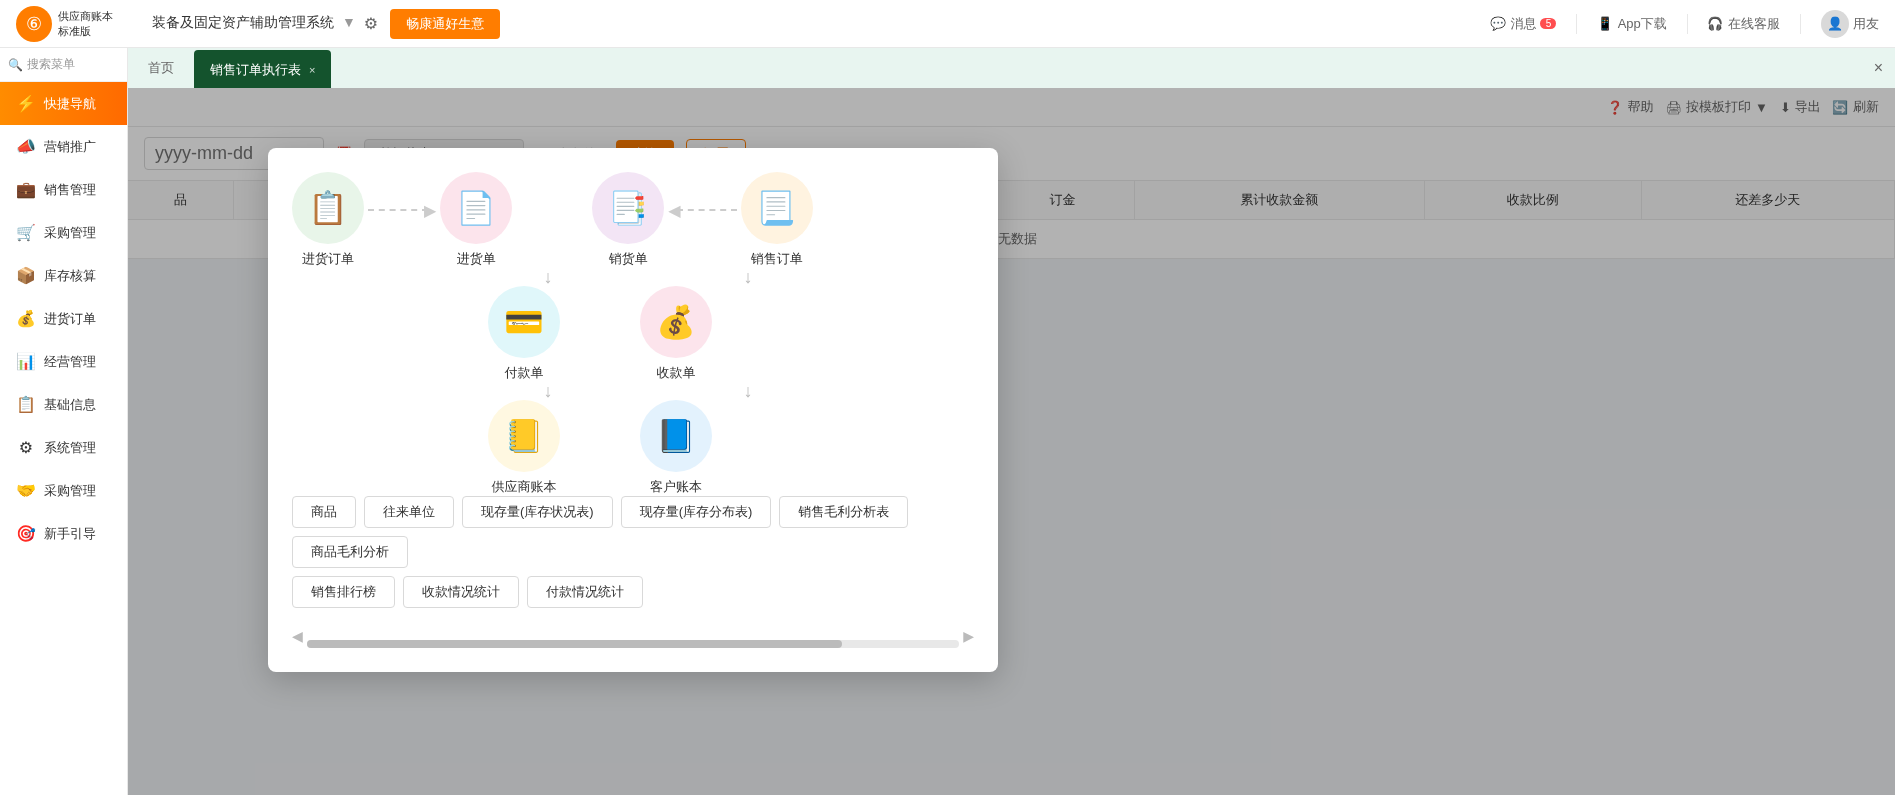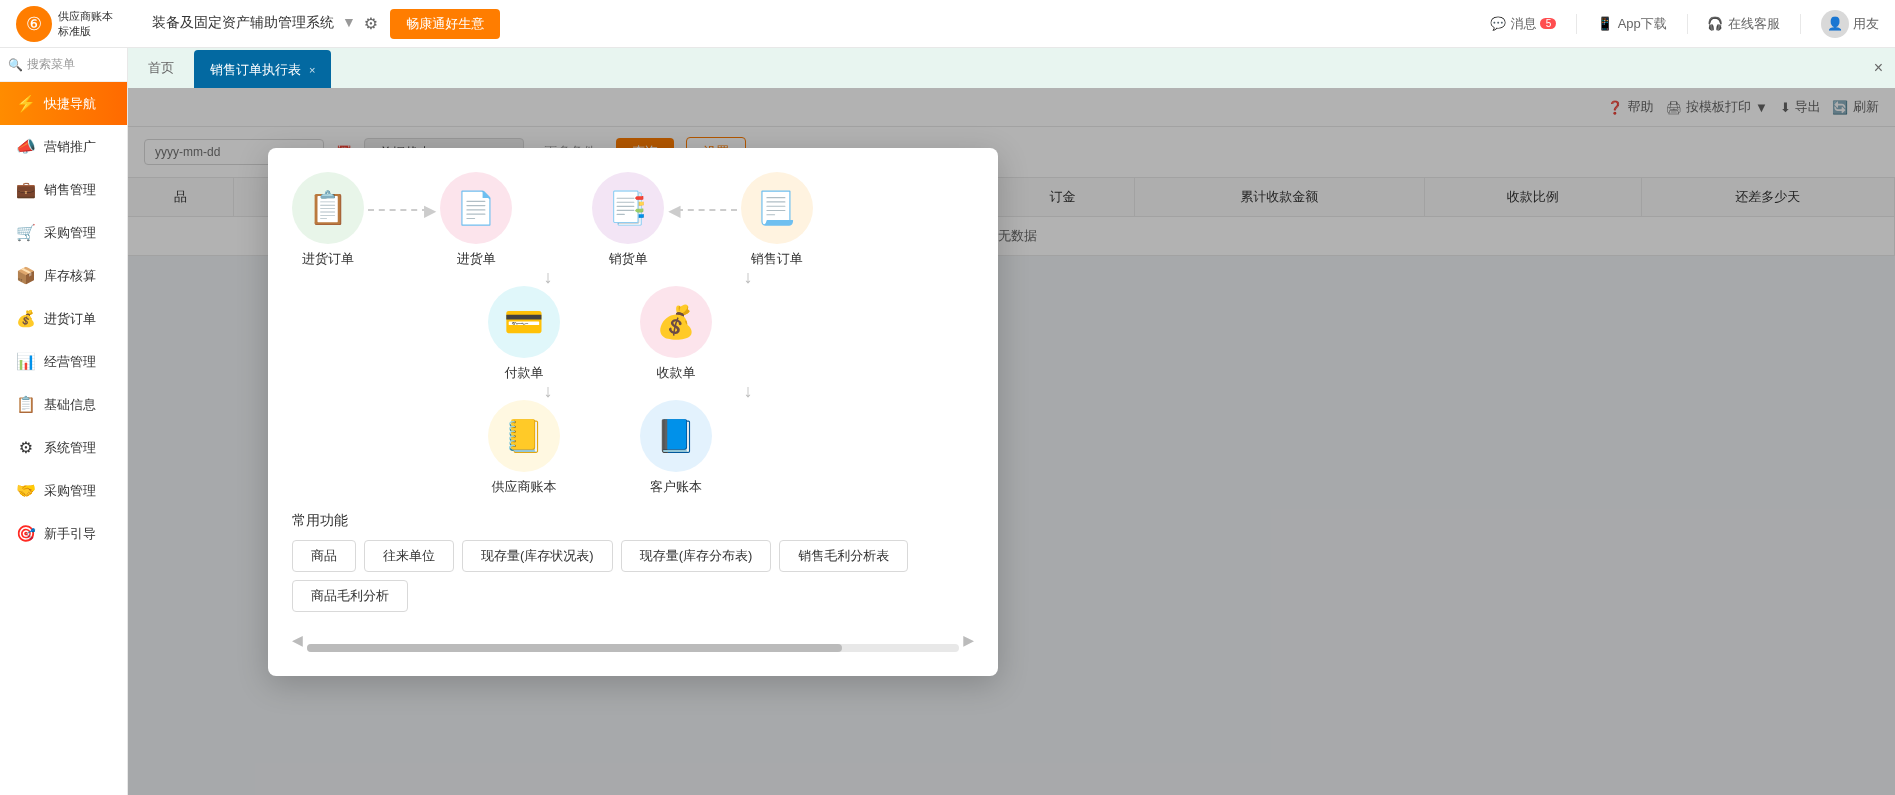--- a/index.html
+++ b/index.html
@@ -28,32 +28,32 @@
     .user-avatar { width: 28px; height: 28px; border-radius: 50%; background: #d9d9d9; display: flex; align-items: center; justify-content: center; color: #666; }
     .sidebar-search { padding: 8px; border-bottom: 1px solid #f0f0f0; }
     .sidebar-search-inner { display: flex; align-items: center; color: #999; font-size: 12px; cursor: pointer; gap: 4px; }
     .sidebar-nav { flex: 1; overflow-y: auto; }
     .nav-item { display: flex; align-items: center; padding: 12px 16px; cursor: pointer; color: #333; font-size: 13px; gap: 8px; }
     .nav-item.active { background: linear-gradient(90deg, #ff8c00, #ff6a00); color: white; }
     .nav-icon { font-size: 16px; width: 20px; text-align: center; }
 
     
     .tab-home { padding: 0 20px; height: 100%; display: flex; align-items: center; color: #666; font-size: 13px; cursor: pointer; }
-    .tab-item { padding: 0 16px; height: 100%; display: flex; align-items: center; color: #fff; background: #0369a1; font-size: 13px; cursor: pointer; gap: 8px; border-radius: 4px 4px 0 0; margin-top: 4px; }
+    .tab-item { padding: 0 16px; height: 100%; display: flex; align-items: center; color: #fff; background: #14532d; font-size: 13px; cursor: pointer; gap: 8px; border-radius: 4px 4px 0 0; margin-top: 4px; }
     .tab-close { font-size: 11px; color: rgba(255,255,255,0.8); cursor: pointer; }
     .tab-bar-right { margin-left: auto; display: flex; align-items: center; padding-right: 12px; }
     .close-all-btn { color: #666; cursor: pointer; font-size: 16px; }
 
     
     .content-header { background: #fff; padding: 10px 16px; display: flex; align-items: center; justify-content: flex-end; gap: 12px; border-bottom: 1px solid #e8e8e8; }
     .header-action { display: flex; align-items: center; gap: 4px; color: #666; font-size: 13px; cursor: pointer; }
 
     
     .filter-row { background: #fff; padding: 10px 16px; display: flex; align-items: center; gap: 12px; border-bottom: 1px solid #e8e8e8; }
-    .filter-input { border: 1px solid #d9d9d9; border-radius: 4px; padding: 5px 10px; font-size: 12px; color: #999; width: 180px; }
+    .filter-input { border: 1px solid #d9d9d9; border-radius: 4px; padding: 5px 10px; font-size: 18px; color: #999; width: 180px; }
     .filter-select { border: 1px solid #d9d9d9; border-radius: 4px; padding: 5px 10px; font-size: 13px; color: #333; width: 160px; }
     .calendar-icon { color: #999; cursor: pointer; }
     .more-conditions { color: #999; font-size: 13px; padding: 4px 8px; cursor: pointer; }
     .query-btn { background: #ff7d00; color: white; border: none; border-radius: 4px; padding: 5px 16px; cursor: pointer; font-size: 13px; }
     .setting-btn { background: #fff; color: #ff7d00; border: 1px solid #ff7d00; border-radius: 4px; padding: 5px 16px; cursor: pointer; font-size: 13px; }
 
     
     .table-container { background: #fff; margin: 0; overflow: auto; }
     .data-table { width: 100%; border-collapse: collapse; font-size: 13px; }
     .data-table th { background: #fafafa; padding: 10px 12px; text-align: center; font-weight: 500; color: #333; border-bottom: 1px solid #e8e8e8; border-right: 1px solid #e8e8e8; white-space: nowrap; }
@@ -363,29 +363,33 @@
                   <div class="flow-circle" style="background:#e3f2fd;">
                     <span style="font-size:32px;color:#42a5f5;">📘</span>
                   </div>
                   <span class="flow-label">客户账本</span>
                 </div>
 
               </div>
 
             </div>
 
-            <div class="common-func-title">常用功能</div>
             <div class="func-btns">
               <button class="func-btn">商品</button>
               <button class="func-btn">往来单位</button>
               <button class="func-btn">现存量(库存状况表)</button>
               <button class="func-btn">现存量(库存分布表)</button>
               <button class="func-btn">销售毛利分析表</button>
               <button class="func-btn">商品毛利分析</button>
             </div>
+            <div class="func-btns" style="margin-top:8px;">
+              <button class="func-btn">销售排行榜</button>
+              <button class="func-btn">收款情况统计</button>
+              <button class="func-btn">付款情况统计</button>
+            </div>
 
             <div style="position:relative; margin-top:16px; display:flex; align-items:center;">
               <span style="color:#bbb;font-size:14px;cursor:pointer;margin-right:4px;">◀</span>
               <div class="modal-scrollbar" style="flex:1;">
                 <div class="modal-scrollbar-thumb"></div>
               </div>
               <span style="color:#bbb;font-size:14px;cursor:pointer;margin-left:4px;">▶</span>
             </div>
 
           </div>

